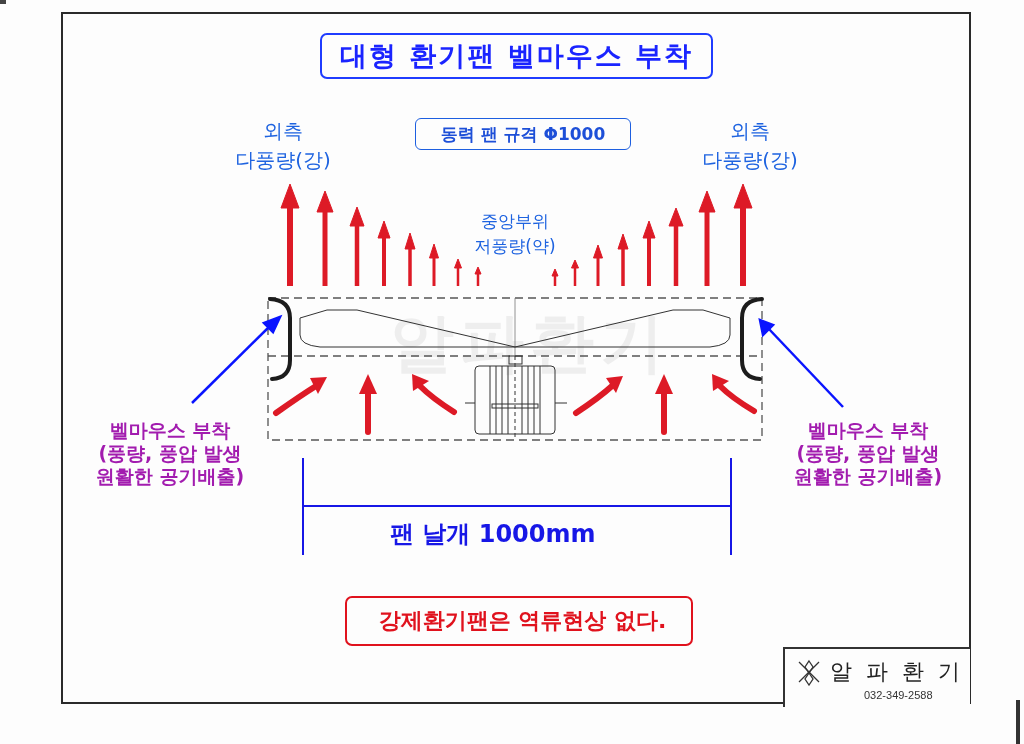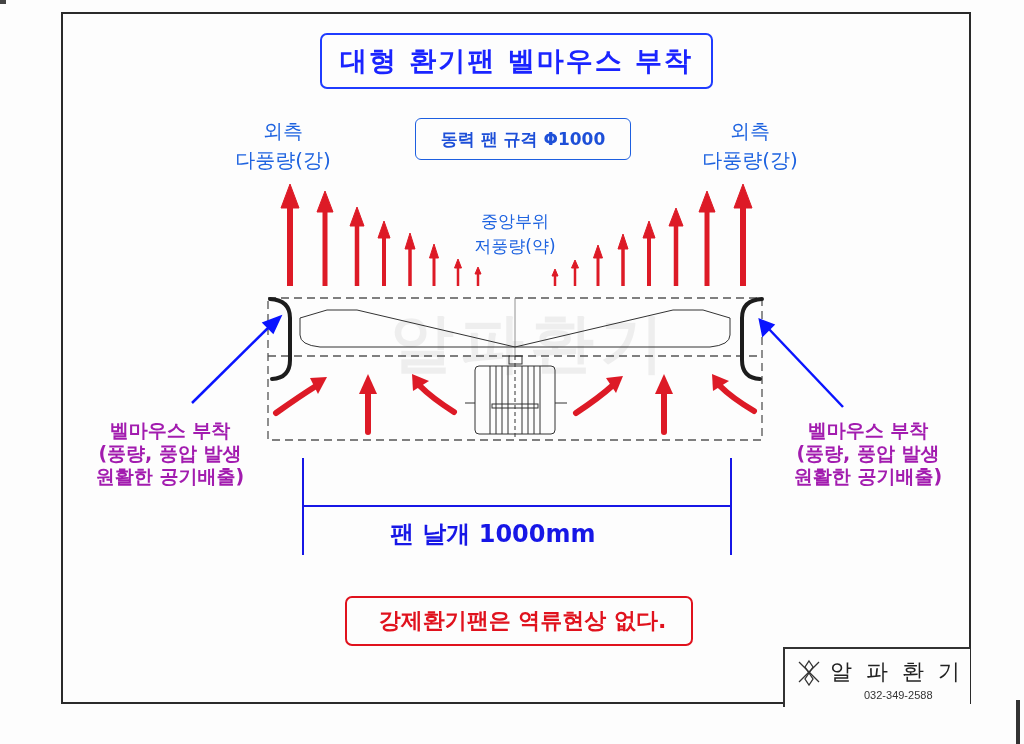--- a/index.html
+++ b/index.html
@@ -8,27 +8,27 @@
     font-family: "DejaVu Sans", "Liberation Sans", sans-serif;
   }
   .frame {
     position: absolute; left: 61px; top: 12px; width: 910px; height: 692px;
     border: 2px solid #2a2a2a; box-sizing: border-box;
   }
   .scan-edge-right { position:absolute; right:4px; top:700px; width:4px; height:44px; background:#333; }
   .scan-tick { position:absolute; left:0; top:0; width:6px; height:4px; background:#444; }
 
   .title-box {
-    position: absolute; left: 320px; top: 33px; width: 393px; height: 56px;
+    position: absolute; left: 320px; top: 33px; width: 393px; height: 46px;
     border: 2px solid #1f3cff; border-radius: 7px; box-sizing: border-box;
     display:flex; align-items:center; justify-content:center;
     color:#1a24ff; font-weight:bold; font-size:27px; letter-spacing:2px;
   }
   .spec-box {
-    position:absolute; left:415px; top:118px; width:216px; height:42px;
+    position:absolute; left:415px; top:118px; width:216px; height:32px;
     border:1.5px solid #1d5fe0; border-radius:6px; box-sizing:border-box;
     display:flex; align-items:center; justify-content:center;
     color:#1d4fd8; font-weight:bold; font-size:17px;
   }
   .label-blue {
     position:absolute; color:#1e63e0; font-size:20px; text-align:center; line-height:29px;
   }
   .label-mid {
     position:absolute; color:#1e63e0; font-size:17px; text-align:center; line-height:25px;
   }

